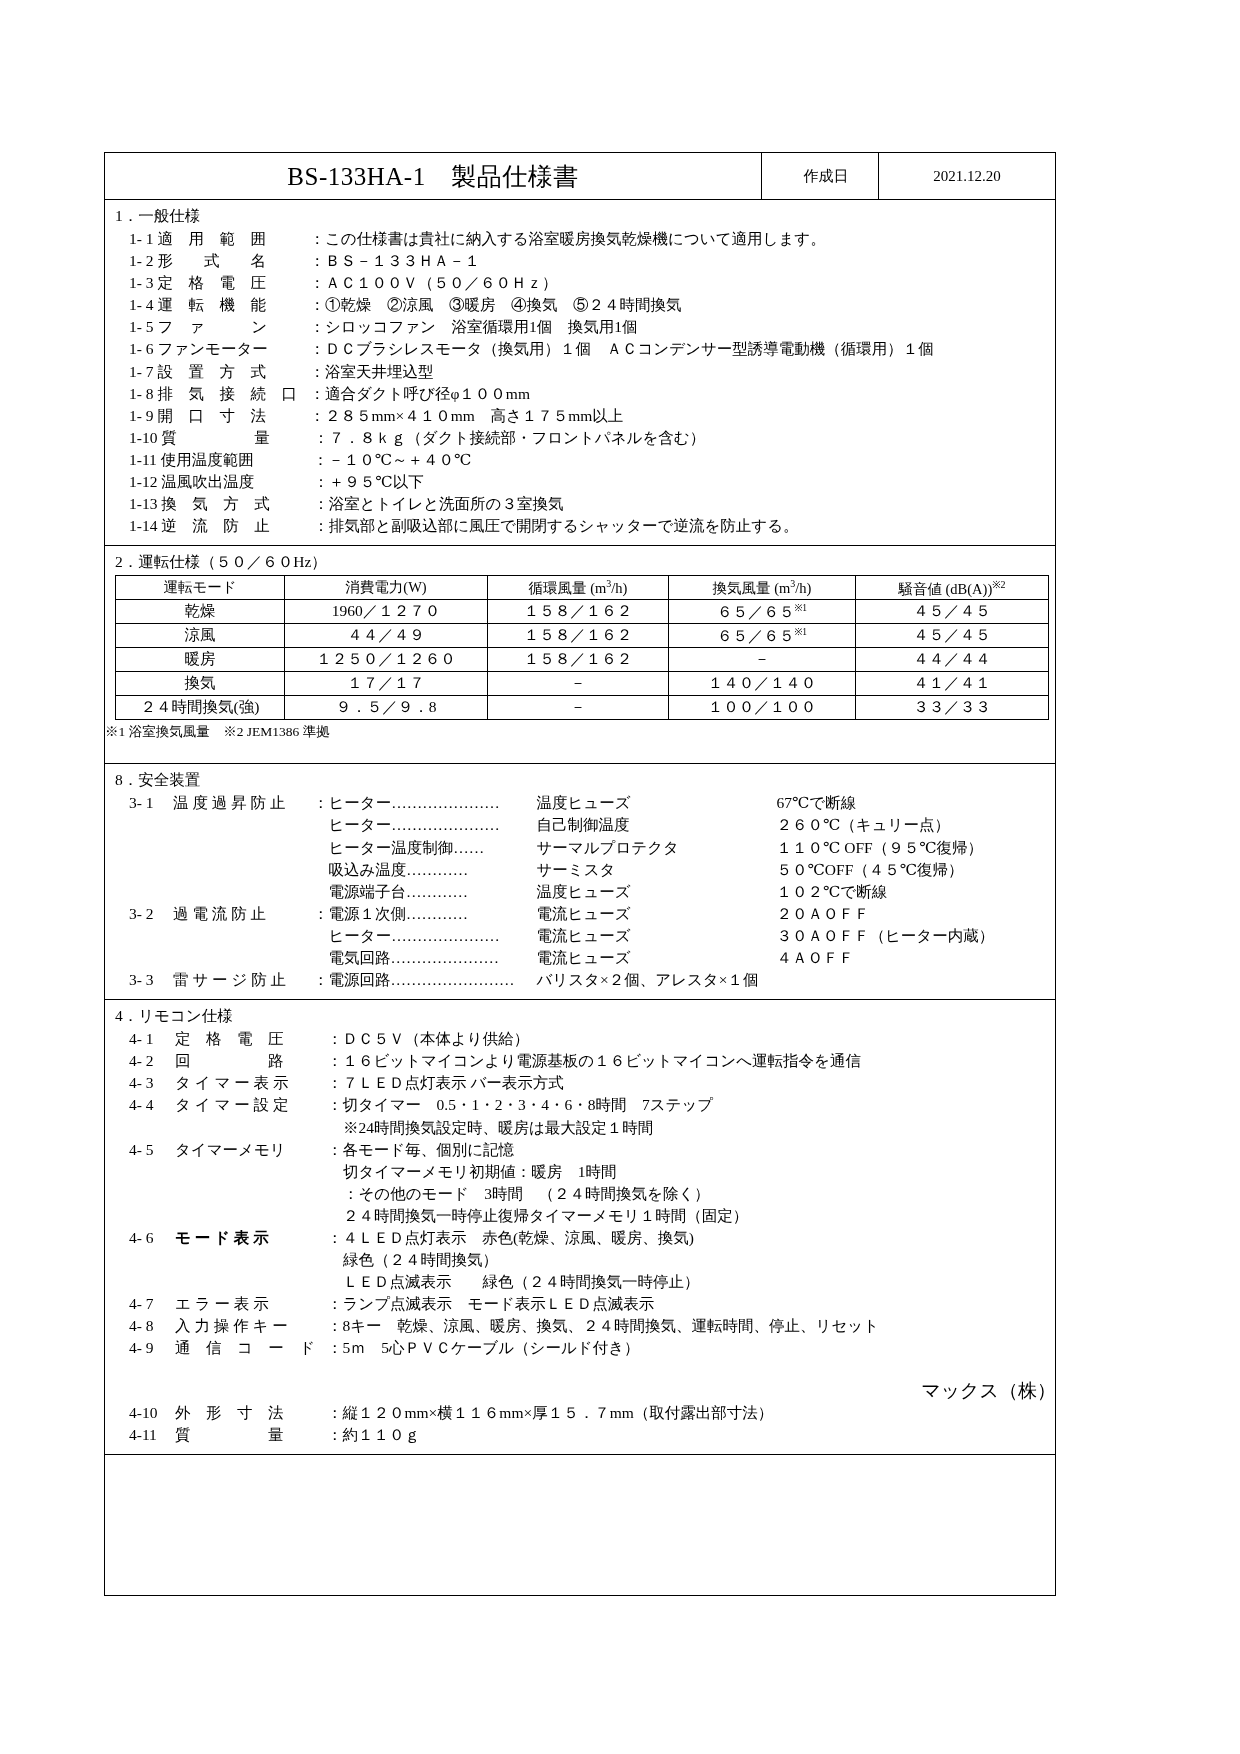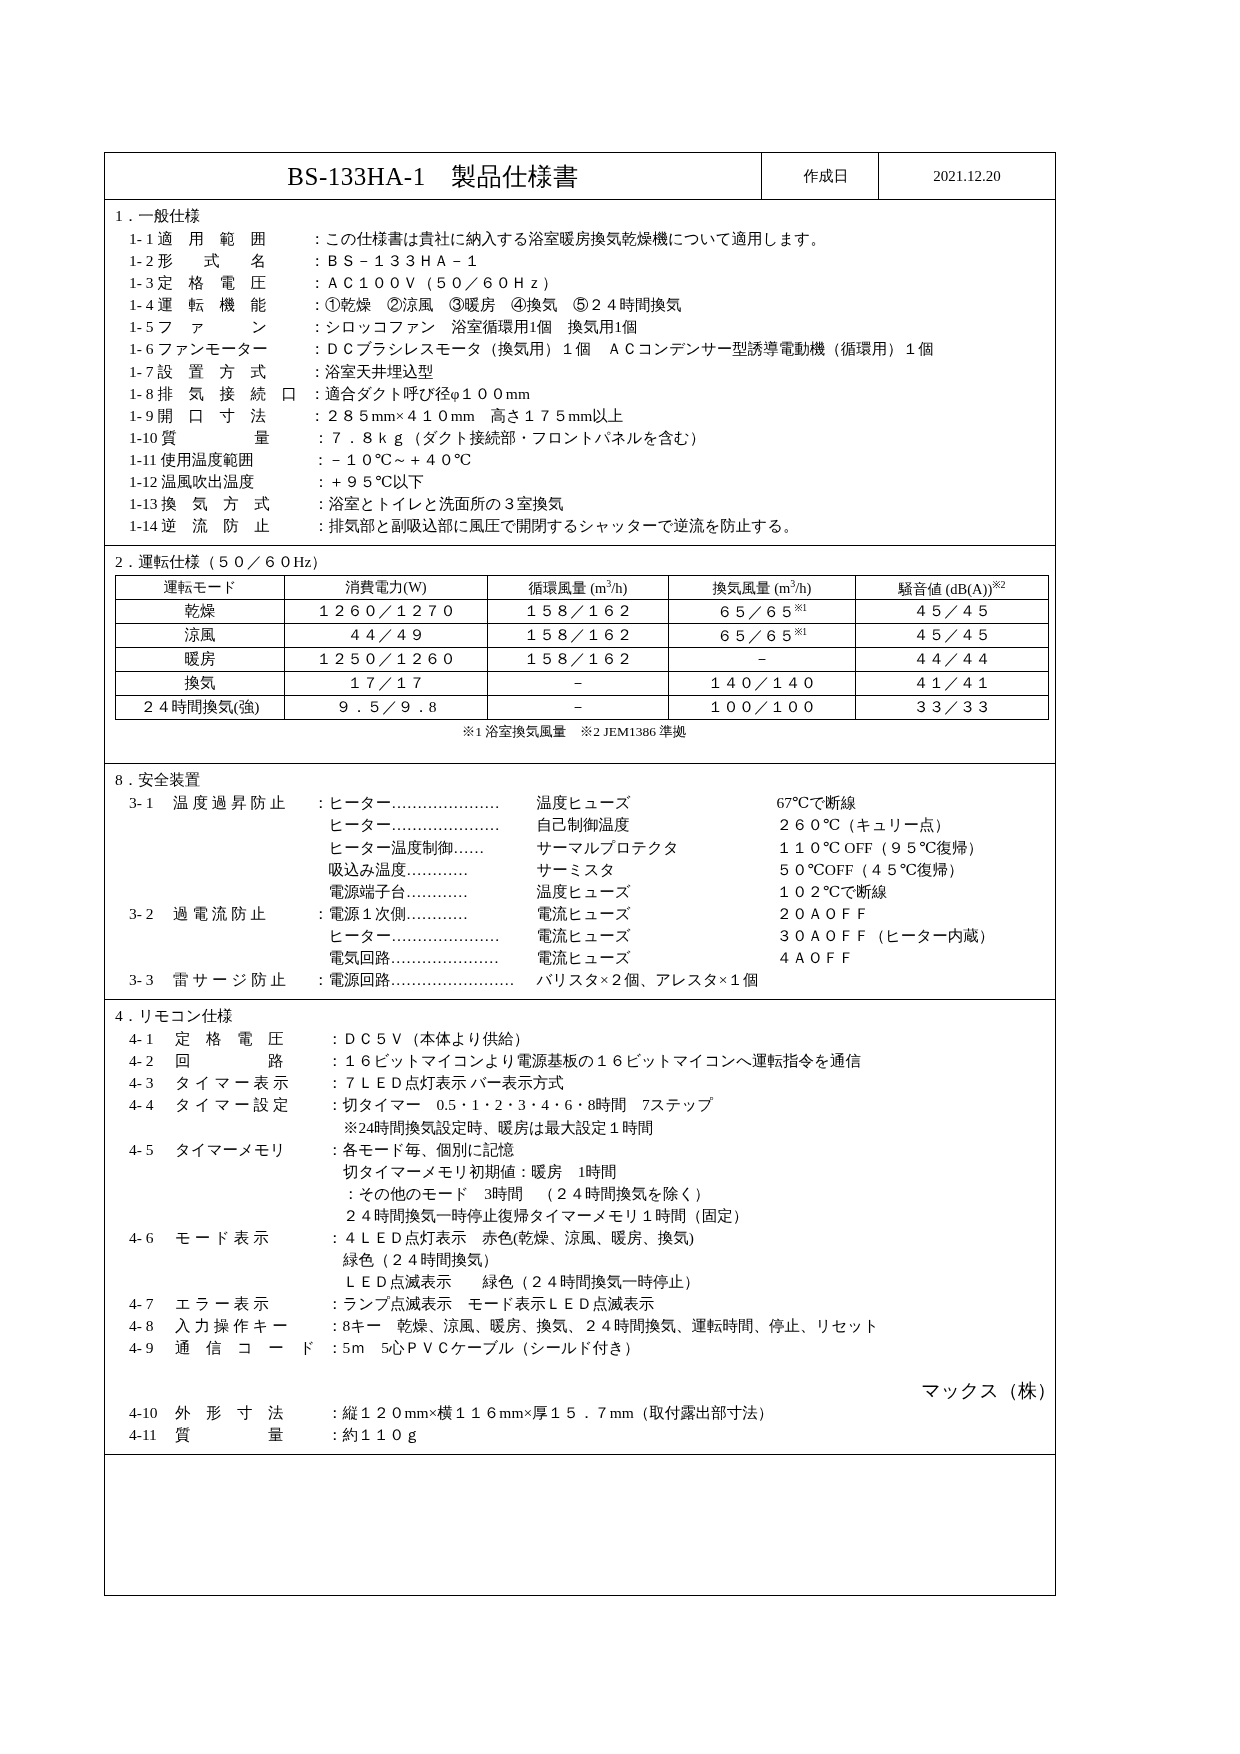--- a/index.html
+++ b/index.html
@@ -98,21 +98,21 @@
   .col-mode { width: 168px; }
   .col-pw   { width: 202px; }
   .col-circ { width: 180px; }
   .col-vent { width: 186px; }
   .col-noise{ width: 192px; }
   .unit-sup {
     font-size: 10px;
     vertical-align: super;
   }
   .tbl-note {
-    text-align: center;
+    text-align: left;
     font-size: 13.5px;
     padding-right: 12px;
     margin-top: 3px;
     white-space: pre;
   }
   .tbl-spacer { height: 14px; }
   
   .footer {
     position: absolute;
     left: 104px;
@@ -167,21 +167,21 @@
           <th class="col-mode">運転モード</th>
           <th class="col-pw">消費電力(W)</th>
           <th class="col-circ"><span id="th2">循環風量 (m<span class="unit-sup">3</span>/h)</span></th>
           <th class="col-vent"><span id="th3">換気風量 (m<span class="unit-sup">3</span>/h)</span></th>
           <th class="col-noise"><span id="th4">騒音値 (dB(A))</span><span class="unit-sup">※2</span></th>
         </tr>
       </thead>
       <tbody id="spec-body">
           <tr>
             <td class="col-mode">乾燥</td>
-            <td class="col-pw">１２６０／１２７０</td>
+            <td class="col-pw">1960／１２７０</td>
             <td class="col-circ">１５８／１６２</td>
             <td class="col-vent">６５／６５<span class="sup">※1</span></td>
             <td class="col-noise">４５／４５</td>
           </tr>
           <tr>
             <td class="col-mode">涼風</td>
             <td class="col-pw">４４／４９</td>
             <td class="col-circ">１５８／１６２</td>
             <td class="col-vent">６５／６５<span class="sup">※1</span></td>
             <td class="col-noise">４５／４５</td>
@@ -233,21 +233,21 @@
     <div id="sec4-lines">
         <div class="line ind1"><span style="display: inline-block; width: 46px;">4- 1</span><span style="display: inline-block; width: 152px;">定　格　電　圧</span>：<span>ＤＣ５Ｖ（本体より供給）</span></div>
         <div class="line ind1"><span style="display: inline-block; width: 46px;">4- 2</span><span style="display: inline-block; width: 152px;">回　　　　　路</span>：<span>１６ビットマイコンより電源基板の１６ビットマイコンへ運転指令を通信</span></div>
         <div class="line ind1"><span style="display: inline-block; width: 46px;">4- 3</span><span style="display: inline-block; width: 152px;">タ イ マ ー 表 示</span>：<span>７ＬＥＤ点灯表示 バー表示方式</span></div>
         <div class="line ind1"><span style="display: inline-block; width: 46px;">4- 4</span><span style="display: inline-block; width: 152px;">タ イ マ ー 設 定</span>：<span>切タイマー　0.5・1・2・3・4・6・8時間　7ステップ</span></div>
         <div class="line ind1"><span style="display: inline-block; width: 214px;"></span><span>※24時間換気設定時、暖房は最大設定１時間</span></div>
         <div class="line ind1"><span style="display: inline-block; width: 46px;">4- 5</span><span style="display: inline-block; width: 152px;">タイマーメモリ</span>：<span>各モード毎、個別に記憶</span></div>
         <div class="line ind1"><span style="display: inline-block; width: 214px;"></span><span>切タイマーメモリ初期値：暖房　1時間</span></div>
         <div class="line ind1"><span style="display: inline-block; width: 214px;"></span><span>：その他のモード　3時間　（２４時間換気を除く）</span></div>
         <div class="line ind1"><span style="display: inline-block; width: 214px;"></span><span>２４時間換気一時停止復帰タイマーメモリ１時間（固定）</span></div>
-        <div class="line ind1"><span style="display: inline-block; width: 46px;">4- 6</span><span style="display: inline-block; width: 152px;">モ ー ド 表 示</span>：<span>４ＬＥＤ点灯表示　赤色(乾燥、涼風、暖房、換気)</span></div>
+        <div class="line ind1"><span style="display: inline-block; width: 46px;">4- 6</span><span style="display: inline-block; width: 152px; font-weight: bold;">モ ー ド 表 示</span>：<span>４ＬＥＤ点灯表示　赤色(乾燥、涼風、暖房、換気)</span></div>
         <div class="line ind1"><span style="display: inline-block; width: 214px;"></span><span>緑色（２４時間換気）</span></div>
         <div class="line ind1"><span style="display: inline-block; width: 214px;"></span><span>ＬＥＤ点滅表示　　緑色（２４時間換気一時停止）</span></div>
         <div class="line ind1"><span style="display: inline-block; width: 46px;">4- 7</span><span style="display: inline-block; width: 152px;">エ ラ ー 表 示</span>：<span>ランプ点滅表示　モード表示ＬＥＤ点滅表示</span></div>
         <div class="line ind1"><span style="display: inline-block; width: 46px;">4- 8</span><span style="display: inline-block; width: 152px;">入 力 操 作 キ ー</span>：<span>8キー　乾燥、涼風、暖房、換気、２４時間換気、運転時間、停止、リセット</span></div>
         <div class="line ind1"><span style="display: inline-block; width: 46px;">4- 9</span><span style="display: inline-block; width: 152px;">通　信　コ　ー　ド</span>：<span>5ｍ　5心ＰＶＣケーブル（シールド付き）</span></div>
         <div class="line ind1"><span style="display: inline-block; width: 46px; margin-top: 42px;">4-10</span><span style="display: inline-block; width: 152px;">外　形　寸　法</span>：<span>縦１２０mm×横１１６mm×厚１５．７mm（取付露出部寸法）</span></div>
         <div class="line ind1"><span style="display: inline-block; width: 46px;">4-11</span><span style="display: inline-block; width: 152px;">質　　　　　量</span>：<span>約１１０ｇ</span></div>
       </div>
   </div>
 

